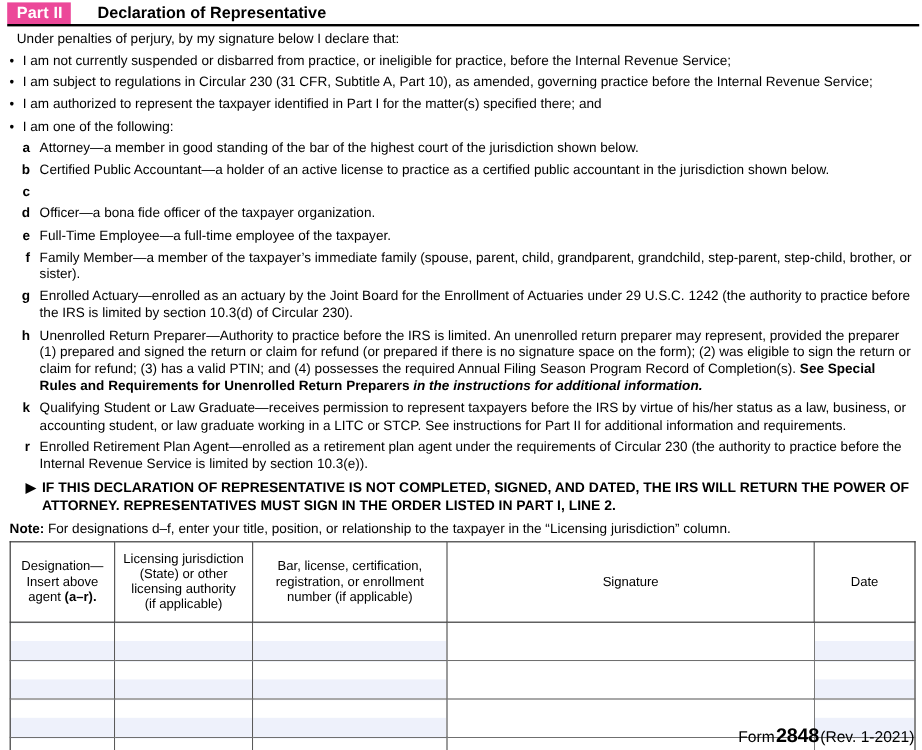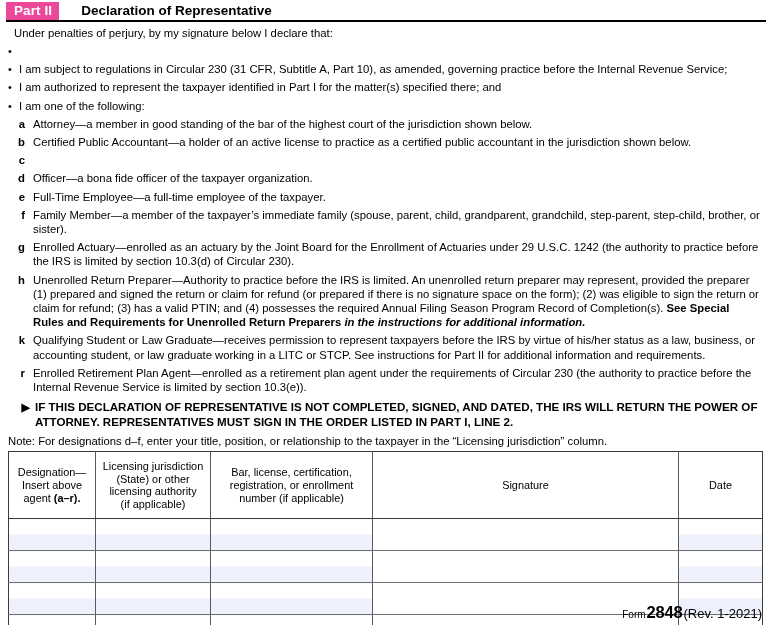--- a/index.html
+++ b/index.html
@@ -109,21 +109,21 @@
     box-sizing: border-box;
     font-size: 11px;
   }
   .warning-text { flex: 1 1 auto; }
 
   .note {
     font-size: 11.3px;
     line-height: 14px;
     padding: 3px 0 3px 0;
   }
-  .note b { font-weight: normal; }
+  .note b { font-weight: bold; }
 
   
   .tbl-wrap {
     margin: 0 6px 0 8px;
   }
   table.rep-table {
     width: 754px;
     border-collapse: collapse;
     table-layout: fixed;
   }
@@ -171,21 +171,21 @@
 
   
   .footer {
     position: absolute;
     right: 6px;
     bottom: 3px;
     font-size: 11px;
     line-height: 14px;
     white-space: nowrap;
   }
-  .footer .f-lbl { font-size: 10px; text-align: right; }
+  .footer .f-lbl { font-size: 13px; text-align: right; }
   .footer .f-num {
     font-weight: bold;
     font-size: 16.5px;
     letter-spacing: -0.2px;
     padding: 0 1px;
   }
   .footer .f-rev { font-size: 13px; }
 </style>
 </head>
 <body>
@@ -194,20 +194,21 @@
   <div class="part-badge">Part II</div>
   <div class="part-title">Declaration of Representative</div>
 </div>
 
 <div class="decl">
 
   <div class="intro">Under penalties of perjury, by my signature below I declare that:</div>
 
   <div class="bullet-row">
     <span class="bullet-mark">•</span>
+    <span class="bullet-text">I am not currently suspended or disbarred from practice, or ineligible for practice, before the Internal Revenue Service;</span>
   </div>
   <div class="bullet-row">
     <span class="bullet-mark">•</span>
     <span class="bullet-text">I am subject to regulations in Circular 230 (31 CFR, Subtitle A, Part 10), as amended, governing practice before the Internal Revenue Service;</span>
   </div>
   <div class="bullet-row">
     <span class="bullet-mark">•</span>
     <span class="bullet-text">I am authorized to represent the taxpayer identified in Part I for the matter(s) specified there; and</span>
   </div>
   <div class="bullet-row">

